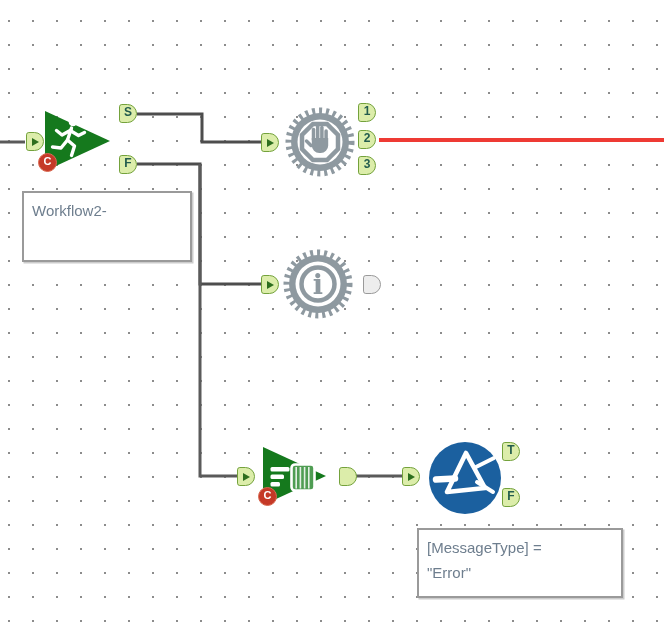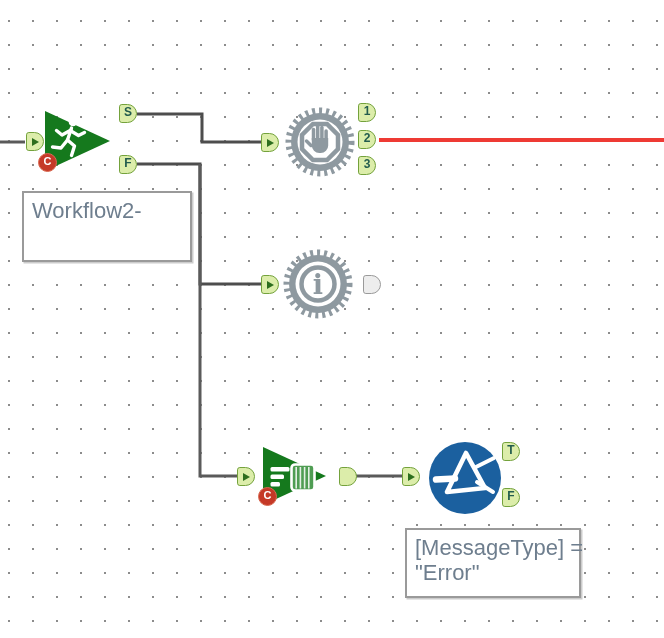--- a/index.html
+++ b/index.html
@@ -24,21 +24,21 @@
     border-left:7px solid #2d6e1e;border-top:4.5px solid transparent;border-bottom:4.5px solid transparent;
   }
   .badge{
     position:absolute;width:19px;height:19px;box-sizing:border-box;border-radius:50%;
     background:#c53927;border:1.5px solid #d96a52;color:#fff;
     font-weight:bold;font-size:11px;line-height:15px;text-align:center;
   }
   .annotation{
     position:absolute;background:#ffffff;border:2px solid #9a9a9a;box-sizing:border-box;
     box-shadow:1.5px 1.5px 0 #cccccc;
-    color:#6e7e8e;font-size:22px;line-height:25px;padding:5px 8px;white-space:nowrap;
+    color:#6e7e8e;font-size:15px;line-height:25px;padding:5px 8px;white-space:nowrap;
   }
 </style>
 </head>
 <body>
 
 <div class="canvas">
 
   <svg class="wires" viewBox="0 0 664 638">
     <polyline points="0,142 25,142" fill="none" stroke="#5a5a5a" stroke-width="3"></polyline>
     <polyline points="137,114 202,114 202,142 261,142" fill="none" stroke="#4d4d4d" stroke-width="3"></polyline>
@@ -137,18 +137,18 @@
   <span class="anchor" style="left:402px;top:467px">
     <span class="chev"></span>
   </span>
   <span class="anchor" style="left:502px;top:442px">T</span>
   <span class="anchor" style="left:502px;top:488px">F</span>
 
   <div class="annotation" style="left:22px;top:191px;width:170px;height:71px">
     <div>Workflow2-</div>
   </div>
 
-  <div class="annotation" style="left:405px;top:528px;width:176px;height:70px">
+  <div class="annotation" style="left:417px;top:528px;width:206px;height:70px">
     <div>[MessageType] =</div>
     <div>"Error"</div>
   </div>
 
 </div>
 
 </body></html>

